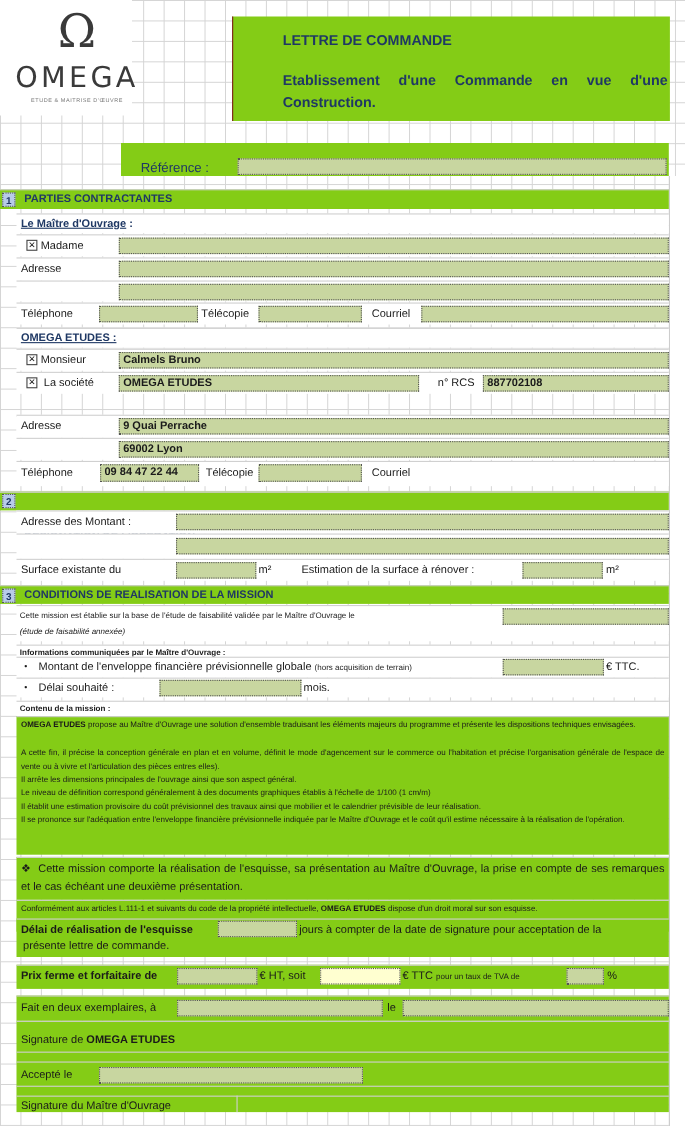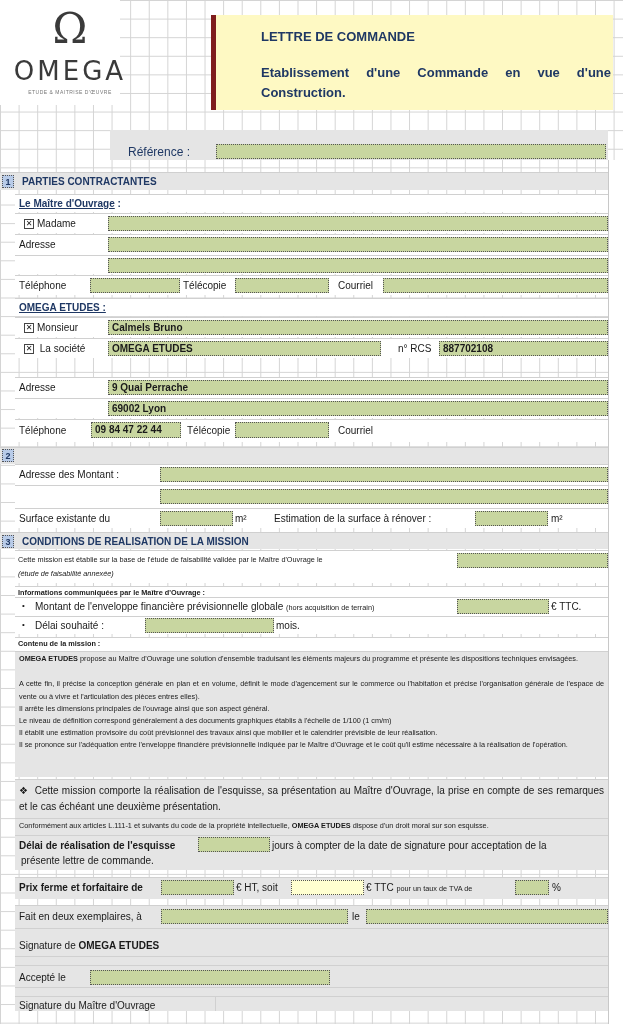--- a/index.html
+++ b/index.html
@@ -10,26 +10,26 @@
     color:#1a1a1a;
   }
   .grid-bg {
     position:absolute; left:0; top:0; width:623px; height:1024px;
     background-image:
       linear-gradient(to right, #d4d4d4 1px, transparent 1px),
       linear-gradient(to bottom, #d4d4d4 1px, transparent 1px);
     background-size:18.6px 18.6px;
   }
   .abs { position:absolute; }
-  .white { background:#e5e5e5;text-decoration:underline; }
+  .white { background:#84cc16;text-decoration:underline; }
   .logo { left:0; top:0; width:118px; height:105px; background:#fff; }
   .omega-sym { position:absolute; left:0; width:140px; top:8px; text-align:center; font-size:42px; color:#3a3a3a; font-family:"DejaVu Serif", serif; line-height:42px; }
   .omega-word { position:absolute; left:0; width:140px; top:56px; text-align:center; font-size:26px; letter-spacing:3px; color:#3a3a3a; font-family:"DejaVu Sans", sans-serif; }
   .omega-tag { position:absolute; left:0; width:140px; top:89px; text-align:center; font-size:5px; letter-spacing:0.5px; color:#777; }
-  .title-box { left:211px; top:15px; width:397px; height:95px; background:#fef9c3; border-left:5px solid #7f1d1d; }
+  .title-box { left:211px; top:15px; width:397px; height:95px; background:#84cc16; border-left:1px solid #7f1d1d; }
   .title1 { position:absolute; left:45px; top:14px; font-size:13px; font-weight:bold; color:#1f3864; }
   .title2 { position:absolute; left:45px; top:48px; width:350px; font-size:13px; font-weight:bold; color:#1f3864; text-align:justify; line-height:20px; }
   .lbl { font-size:10px; color:#1a1a1a; white-space:nowrap; }
   .field { background:#c8d6a0; border:1px dotted #555; box-sizing:border-box; font-size:10px; font-weight:bold; padding-left:3px; line-height:14px; white-space:nowrap; overflow:hidden; }
   .field.yellow { background:#ffffd0; }
   .row { position:absolute; left:15px; width:593px; background:#fff; border-top:1px solid #d0d0d0; }
   .sec-num { position:absolute; left:2px; width:12px; height:13px; background:#b8cbe8; border:1px dotted #555; box-sizing:border-box; font-size:9px; font-weight:bold; color:#1f3864; text-align:center; line-height:12px; }
   .sec-title { position:absolute; left:22px; font-size:10px; font-weight:bold; color:#1f3864; }
   .chk { display:inline-block; width:8px; height:8px; border:1px solid #444; font-size:8px; line-height:8px; text-align:center; margin-right:3px; vertical-align:middle; }
   .para { position:absolute; left:19px; width:585px; font-size:7.3px; line-height:12.5px; text-align:justify; }

